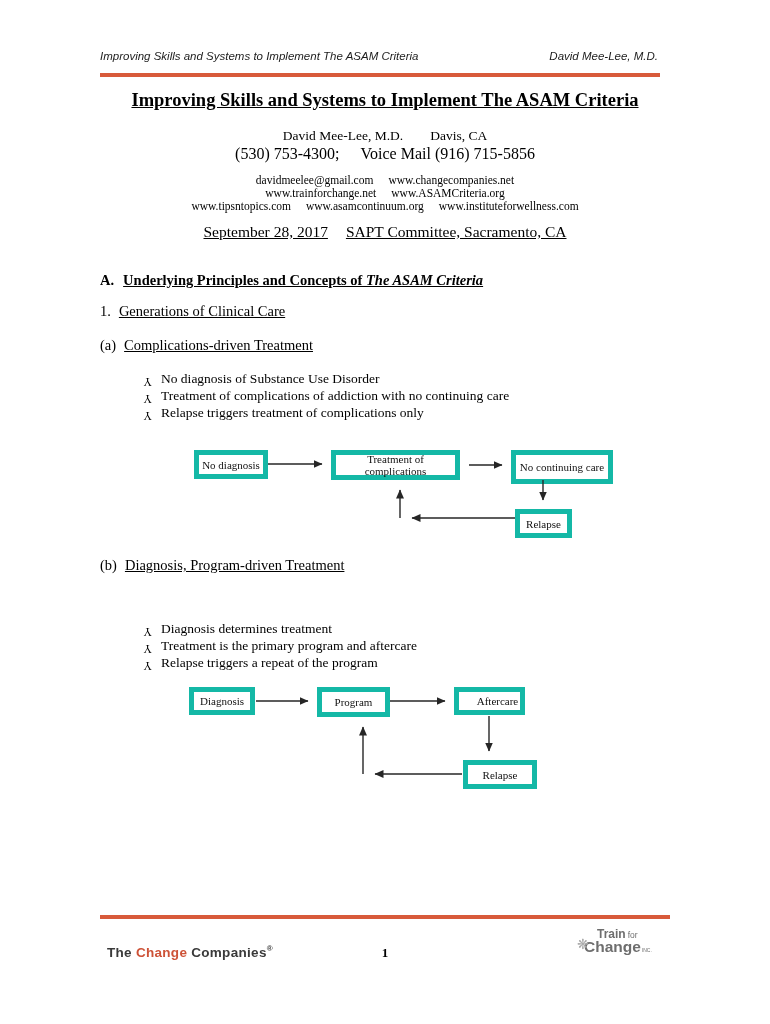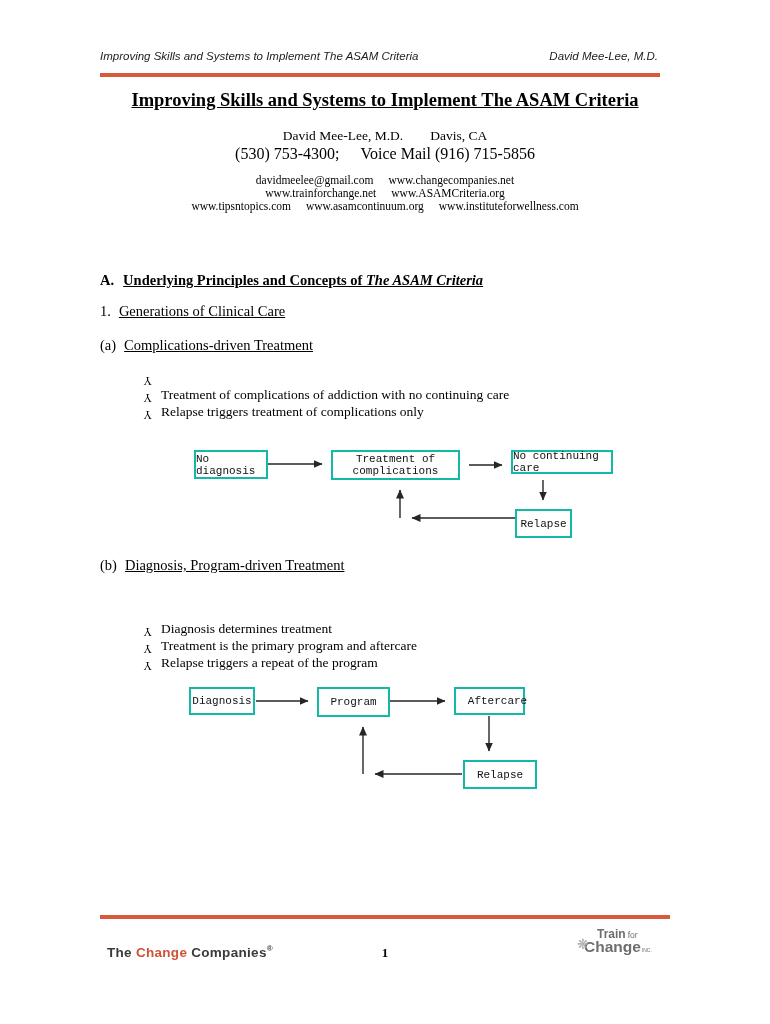--- a/index.html
+++ b/index.html
@@ -43,22 +43,22 @@
 
   
   .bullets{position:absolute;left:142px;font-size:13.5px;line-height:15.8px;}
   .bullets-a{top:371px;} .bullets-b{top:621px;}
   .b-row{display:flex;align-items:baseline;}
   .b-glyph{display:inline-block;width:11px;margin-right:8px;font-size:11.5px;
            transform:rotate(180deg);transform-origin:50% 55%;flex:0 0 11px;
            text-align:center;}
 
   
-  .flow-box{position:absolute;border:2px solid #14b8a6;background:#fff;
-            font-family:Liberation Mono, monospace;font-size:11px;color:#111;
+  .flow-box{position:absolute;border:5px solid #14b8a6;background:#fff;
+            font-family:Liberation Serif, serif;font-size:11px;color:#111;
             display:flex;align-items:center;justify-content:center;box-sizing:border-box;}
   .arrows{position:absolute;left:0;top:0;width:770px;height:1024px;pointer-events:none;}
 
   
   .brand{position:absolute;left:107px;top:944px;font-family:"Liberation Sans",sans-serif;
          font-weight:bold;font-size:13.5px;color:#3A3A3A;letter-spacing:.3px;}
   .brand .word{margin-right:4px;}
   .brand .orange{color:#CD5237;}
   .brand sup{font-size:8px;}
   .pagenum{position:absolute;left:0;top:945px;width:770px;text-align:center;
@@ -99,50 +99,54 @@
       </div>
       <div>
         <span>www.trainforchange.net</span><span class="gap-sm"></span><span>www.ASAMCriteria.org</span>
       </div>
       <div>
         <span>www.tipsntopics.com</span><span class="gap-sm"></span><span>www.asamcontinuum.org</span><span class="gap-sm"></span><span>www.instituteforwellness.com</span>
       </div>
     </div>
   </div>
 
+  <div class="event-line">
+    <span>September 28, 2017</span><span class="gap-ev"></span><span>SAPT Committee, Sacramento, CA</span>
+  </div>
 
   <div class="h-a">
     <span class="lbl">A.</span><span class="u">Underlying Principles and Concepts of </span><span class="ui">The ASAM Criteria</span>
   </div>
 
   <div class="h-num h-1">
     <span class="lbl">1.</span><span class="u">Generations of Clinical Care</span>
   </div>
 
   <div class="h-num h-1a">
     <span class="lbl">(a)</span><span class="u">Complications-driven Treatment</span>
   </div>
 
   <div class="bullets bullets-a">
     <div class="b-row">
       <span class="b-glyph">Y</span>
+      <span>No diagnosis of Substance Use Disorder</span>
     </div>
     <div class="b-row">
       <span class="b-glyph">Y</span>
       <span>Treatment of complications of addiction with no continuing care</span>
     </div>
     <div class="b-row">
       <span class="b-glyph">Y</span>
       <span>Relapse triggers treatment of complications only</span>
     </div>
   </div>
 
   <div class="flow-box" style="left:194px;top:450px;width:74px;height:29px;">No diagnosis</div>
   <div class="flow-box" style="left:331px;top:450px;width:129px;height:30px;text-align:center;">Treatment of complications</div>
-  <div class="flow-box" style="left:511px;top:450px;width:102px;height:24px;">No continuing care</div>
+  <div class="flow-box" style="left:511px;top:450px;width:102px;height:34px;">No continuing care</div>
   <div class="flow-box" style="left:515px;top:509px;width:57px;height:29px;">Relapse</div>
 
   <div class="h-num h-1b">
     <span class="lbl">(b)</span><span class="u">Diagnosis, Program-driven Treatment</span>
   </div>
 
   <div class="bullets bullets-b">
     <div class="b-row">
       <span class="b-glyph">Y</span>
       <span>Diagnosis determines treatment</span>

